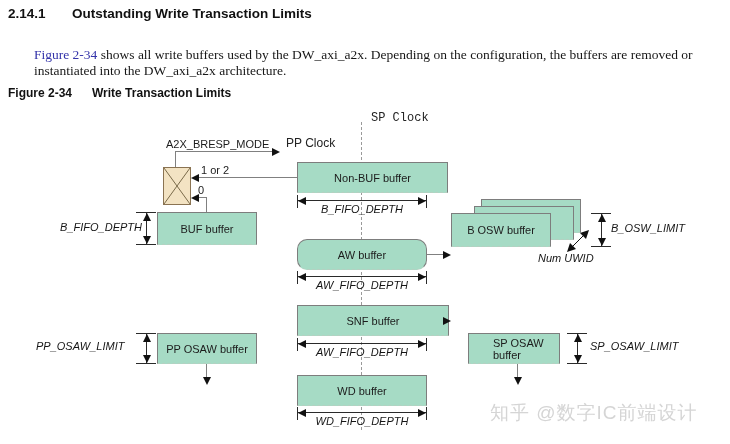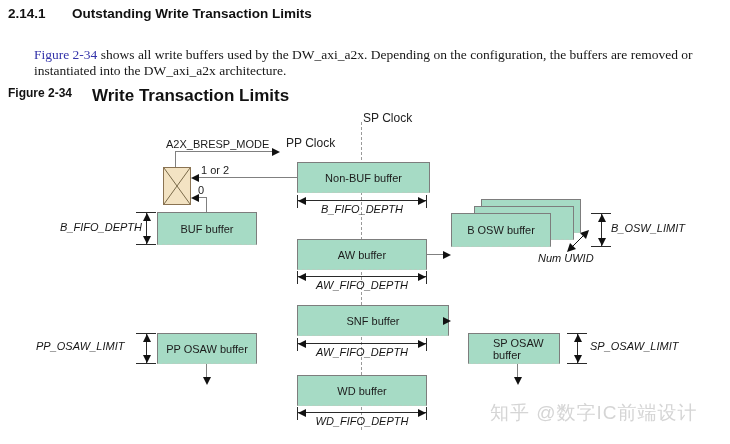--- a/index.html
+++ b/index.html
@@ -6,21 +6,21 @@
   body{background:#ffffff;font-family:"Liberation Sans",sans-serif;}
   .page{position:relative;width:730px;height:444px;background:#ffffff;overflow:hidden;}
 
   
   .h-num{position:absolute;left:8px;top:6px;font-size:13.5px;font-weight:bold;color:#111;}
   .h-title{position:absolute;left:72px;top:6px;font-size:13.5px;font-weight:bold;color:#111;}
   .body-para{position:absolute;left:34px;top:33px;width:682px;font-family:"Liberation Serif",serif;
              font-size:13.5px;line-height:16.5px;color:#161616;}
   .fig-link{color:#3434aa;}
   .cap-label{position:absolute;left:8px;top:86px;font-size:12px;font-weight:bold;color:#111;}
-  .cap-title{position:absolute;left:92px;top:86px;font-size:17px;font-weight:bold;color:#111;}
+  .cap-title{position:absolute;left:92px;top:86px;font-size:12px;font-weight:bold;color:#111;}
 
   
   .clock-lbl{position:absolute;top:111px;font-size:12px;color:#222;z-index:3;}
   .dashedline{position:absolute;left:361px;top:122px;height:308px;width:0;
               border-left:1px dashed #9a9a9a;z-index:0;}
 
   .box{position:absolute;box-sizing:border-box;background:#a6dbc5;
        border:1px solid #7d7d7d;border-bottom:1px dashed #b7cfc1;
        display:flex;align-items:center;justify-content:center;
        font-size:11px;color:#1c1c1c;z-index:2;}
@@ -72,21 +72,21 @@
 
   <span class="h-num">2.14.1</span>
   <span class="h-title">Outstanding Write Transaction Limits</span>
 
   <p class="body-para"><span class="fig-link">Figure 2-34</span><span> shows all write buffers used by the DW_axi_a2x. Depending on the configuration, the buffers are removed or instantiated into the DW_axi_a2x architecture.</span></p>
 
   <span class="cap-label">Figure 2-34</span>
   <span class="cap-title">Write Transaction Limits</span>
 
   <span class="clock-lbl" style="left:286px;margin-top:25px;">PP Clock</span>
-  <span class="clock-lbl" style="left:363px;">SP Clock</span>
+  <span class="clock-lbl" style="left:371px;font-family:Liberation Mono, monospace;">SP Clock</span>
   <div class="dashedline"></div>
 
   <span class="sig-label" style="left:166px;top:138px;">A2X_BRESP_MODE</span>
   <div class="hline" style="left:175px;top:151px;width:97px;"></div>
   <div class="ah ah-r" style="left:272px;top:148px;"></div>
   <div class="vline" style="left:175px;top:152px;height:15px;"></div>
 
   <div class="mux">
     <svg width="26" height="36">
       <line x1="0" y1="0" x2="26" y2="36" stroke="#7a6a4a" stroke-width="1"></line>
@@ -96,21 +96,21 @@
 
   <div class="ah ah-l" style="left:191px;top:174px;"></div>
   <div class="hline" style="left:199px;top:177px;width:98px;"></div>
   <span class="sig-label" style="left:201px;top:164px;">1 or 2</span>
 
   <div class="ah ah-l" style="left:191px;top:194px;"></div>
   <div class="hline" style="left:199px;top:197px;width:8px;"></div>
   <div class="vline" style="left:206px;top:197px;height:16px;"></div>
   <span class="sig-label" style="left:198px;top:184px;">0</span>
 
-  <div class="box" style="left:297px;top:162px;width:133px;height:31px;text-align:center;">
+  <div class="box" style="left:297px;top:162px;width:151px;height:31px;text-align:center;">
     <span>Non-BUF buffer</span>
   </div>
   <div class="hdim" style="left:297px;top:195px;">
     <div class="tick tl"></div>
       <div class="tick tr"></div>
     <div class="dline"></div>
     <div class="a al"></div>
     <div class="a ar"></div>
     <div class="dlabel">B_FIFO_DEPTH</div>
   </div>
@@ -140,21 +140,21 @@
     <div class="a ad"></div>
   </div>
   <div class="dim-label" style="left:611px;top:222px;">B_OSW_LIMIT</div>
   <svg class="numuwid-svg" width="28" height="28">
     <line x1="5" y1="23" x2="23" y2="5" stroke="#111" stroke-width="1"></line>
     <polygon points="25,3 16,6 22,12" fill="#111"></polygon>
     <polygon points="3,25 6,16 12,22" fill="#111"></polygon>
   </svg>
   <div class="dim-label" style="left:538px;top:252px;">Num UWID</div>
 
-  <div class="box" style="left:297px;top:239px;width:130px;height:31px;">
+  <div class="box" style="left:297px;top:239px;width:130px;height:31px;border-radius:10px;">
     <span>AW buffer</span>
   </div>
   <div class="hline" style="left:427px;top:254px;width:16px;"></div>
   <div class="ah ah-r" style="left:443px;top:251px;"></div>
   <div class="hdim" style="left:297px;top:271px;">
     <div class="tick tl"></div>
       <div class="tick tr"></div>
     <div class="dline"></div>
     <div class="a al"></div>
     <div class="a ar"></div>

